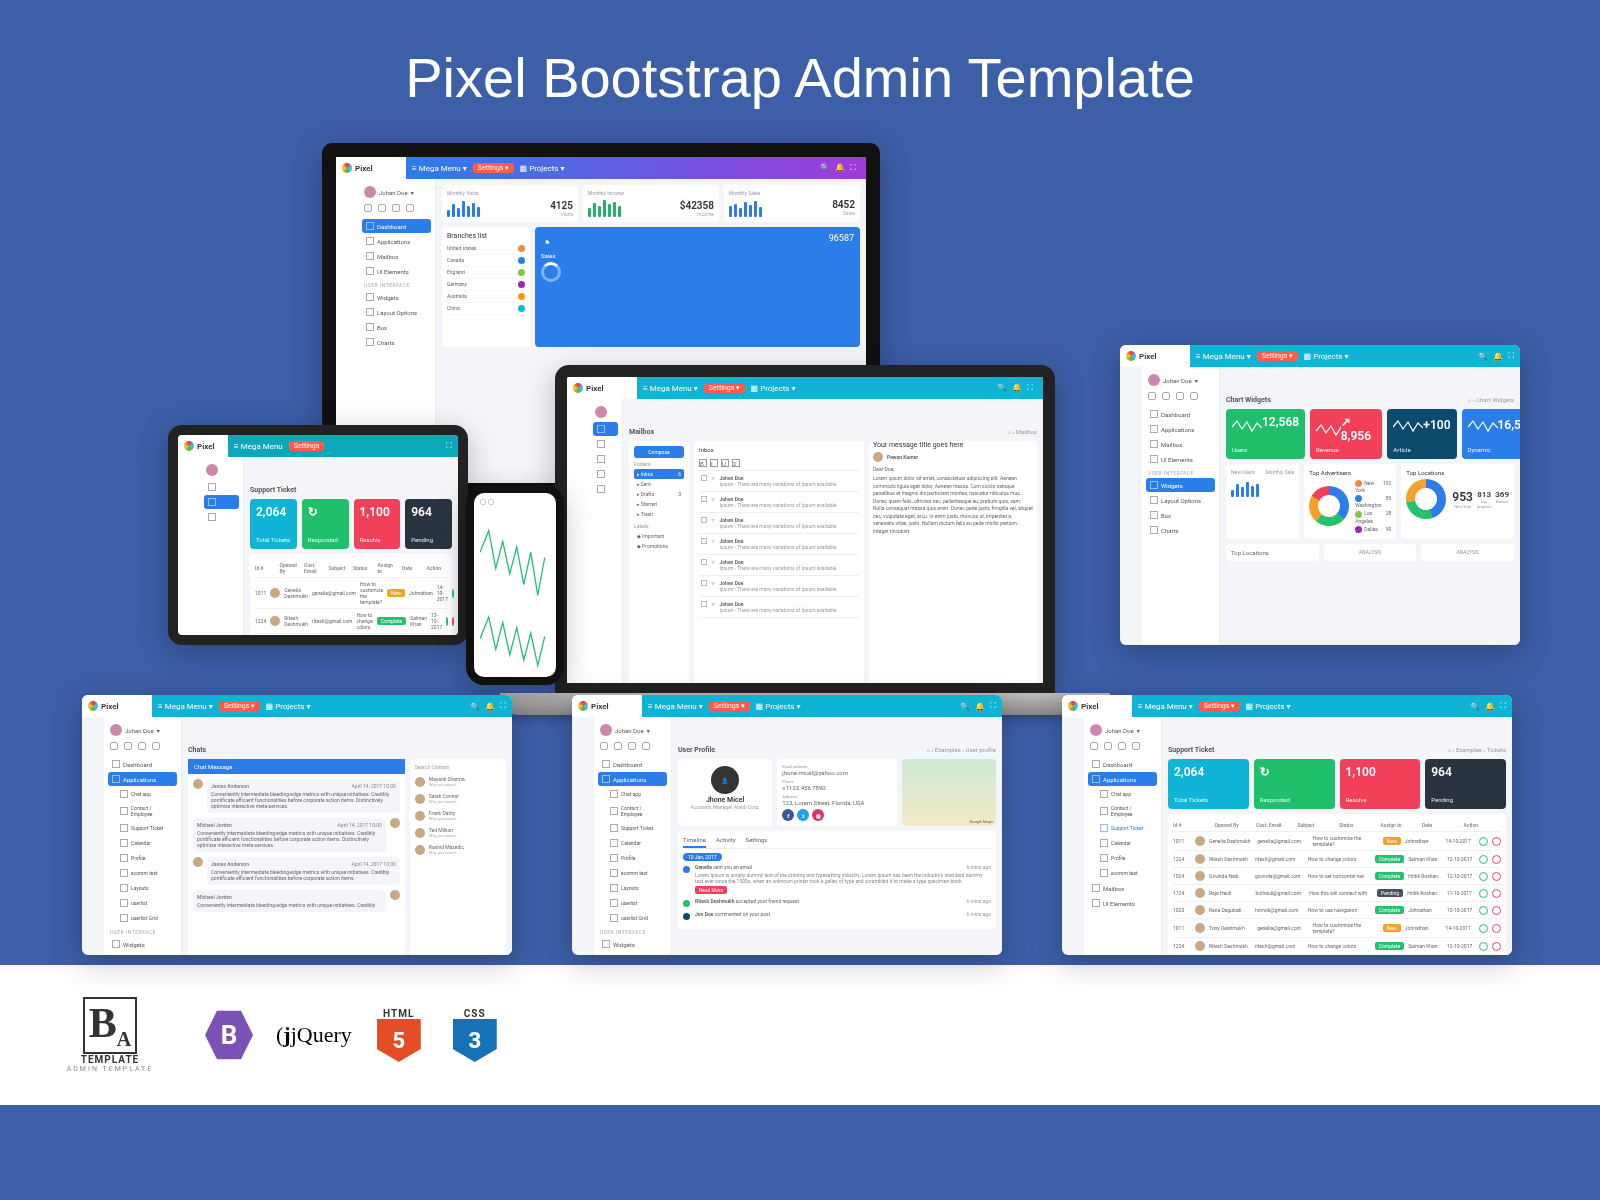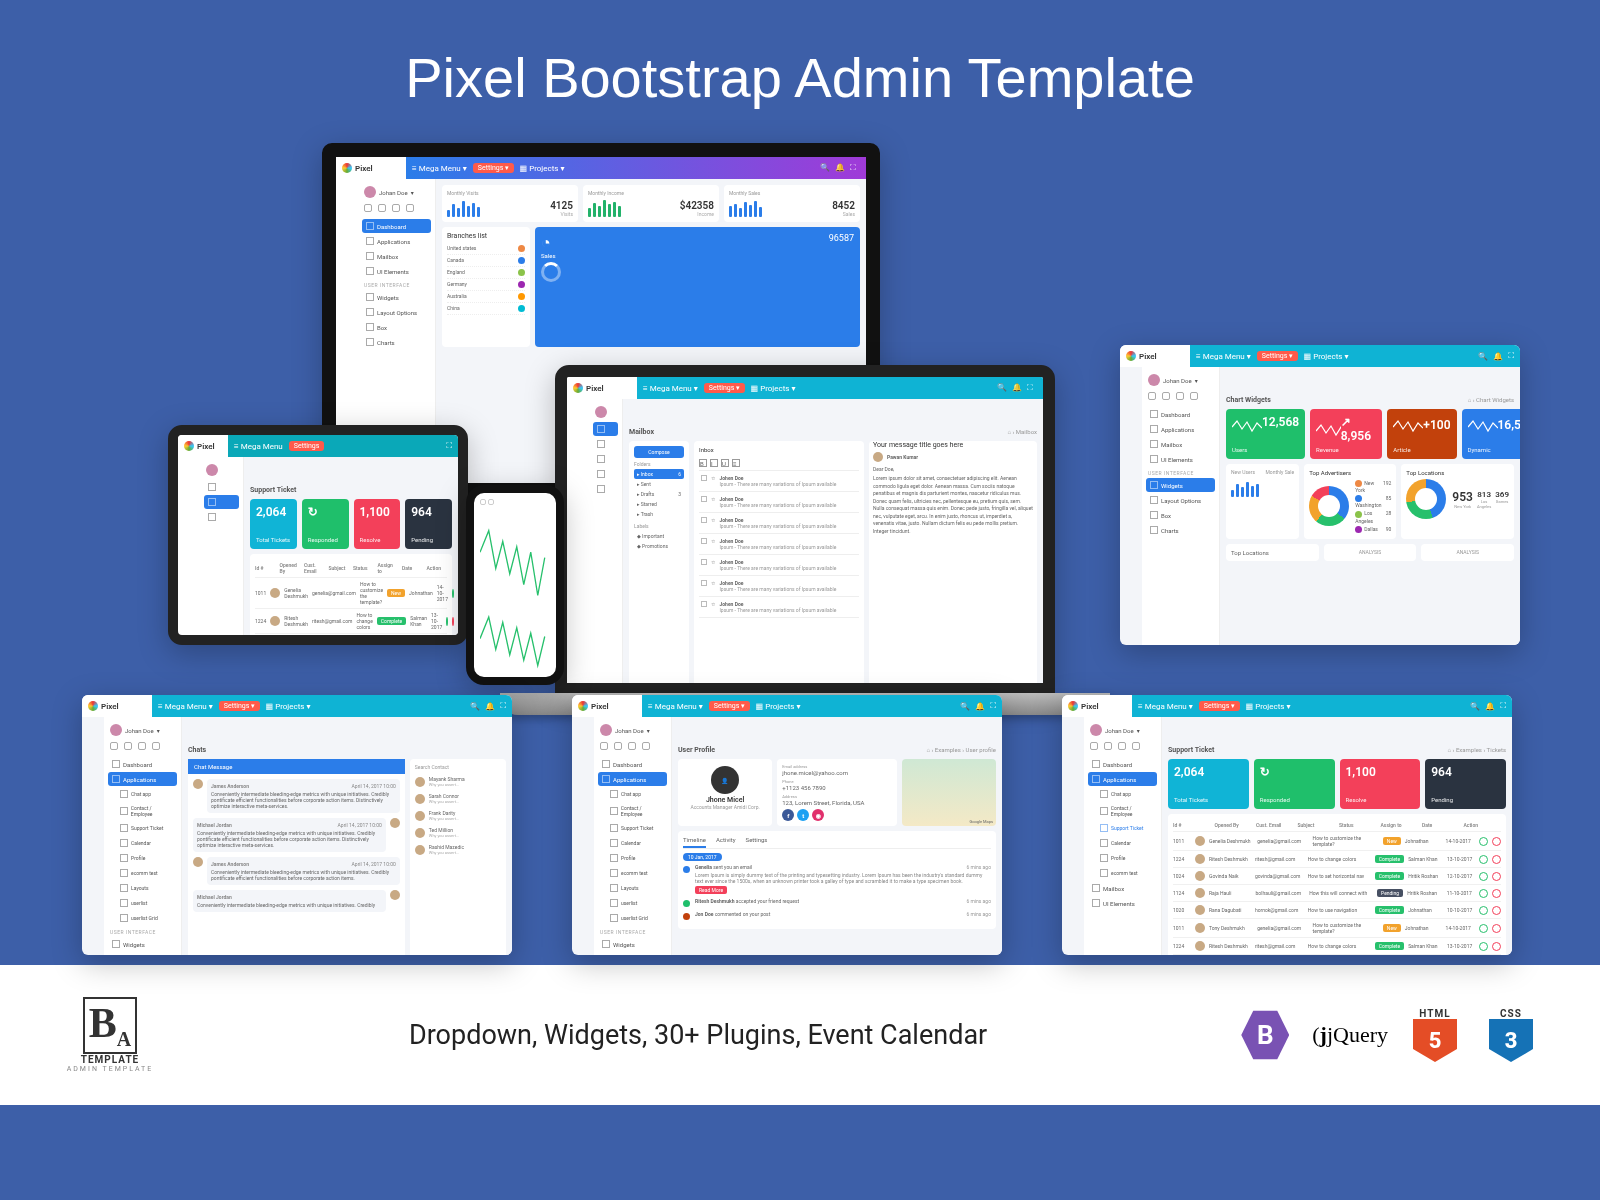--- a/index.html
+++ b/index.html
@@ -66,21 +66,21 @@
 .bars { display: flex; gap: 2px; align-items: flex-end; height: 18px; }
 .bars span { width: 3px; background: #2b7de9; border-radius: 1px; }
 .bars.green span { background: #22b26a; }
 
 .tile { flex: 1; color: #fff; border-radius: 4px; padding: 6px; display: flex; flex-direction: column; justify-content: space-between; min-height: 50px; }
 .tile .big { font-size: 12px; font-weight: 600; }
 .tile .lbl { font-size: 6px; opacity: .9; }
 .bg-cyan { background: #10b4d6; }
 .bg-green { background: #1fbf6b; }
 .bg-red { background: #f3405a; }
-.bg-amber { background: #c2410c; }
+.bg-amber { background: #0c4a6e; }
 .bg-blue { background: #2b7de9; }
 .bg-dark { background: #2a3340; }
 
 .list-panel { width: 88px; }
 .list-panel .li { display: flex; justify-content: space-between; padding: 2px 0; font-size: 5px; border-bottom: 1px dotted #eee; }
 .dot { width: 7px; height: 7px; border-radius: 50%; }
 .dc0{background:#e84;} .dc1{background:#2b7de9;} .dc2{background:#8bc34a;} .dc3{background:#9c27b0;} .dc4{background:#ff9800;} .dc5{background:#00bcd4;}
 
 .image-card { flex: 1; background: linear-gradient(180deg,#0d3a53,#0a5c7a); color:#fff; border-radius:4px; padding:8px; display:flex; flex-direction:column; justify-content:center; align-items:center; text-align:center; }
 .image-card .date { font-size:5px; opacity:.8; }
@@ -221,21 +221,21 @@
                   <span style="height:60%"></span>
                 </div>
               <div>
                   <div class="stat-val">$42358</div>
                   <div class="stat-sub">Income</div>
                 </div>
             </div>
           </div>
           <div class="card stat-card">
             <div class="stat-title">Monthly Sales</div>
-            <div style="display:flex;justify-content:space-between;align-items:center">
+            <div style="display:flex;justify-content:space-between;align-items:flex-start">
               <div class="bars">
                   <span style="height:60%"></span>
                   <span style="height:75%"></span>
                   <span style="height:50%"></span>
                   <span style="height:85%"></span>
                   <span style="height:65%"></span>
                   <span style="height:90%"></span>
                   <span style="height:55%"></span>
                 </div>
               <div>
@@ -1087,21 +1087,20 @@
   </div>
 
 </div>
 
 <div class="footer-bar">
   <div class="ba-logo">
     <div class="ba">B<sub>A</sub></div>
     <div style="font-weight:700;letter-spacing:1px">TEMPLATE</div>
     <div style="font-size:7px;letter-spacing:2px;color:#888">ADMIN TEMPLATE</div>
   </div>
-  <div class="footer-tag">Dropdown, Widgets, 30+ Plugins, Event Calendar</div>
   <div class="tech-logos">
     <div class="tech-badge">
         <div class="hex">B</div>
       </div>
     <div class="tech-badge" style="width:auto">
         <span class="jquery-txt">(<b>j</b><span>jQuery</span></span>
       </div>
     <div class="tech-badge">
         <div class="shield html">
           <div class="top">HTML</div>

